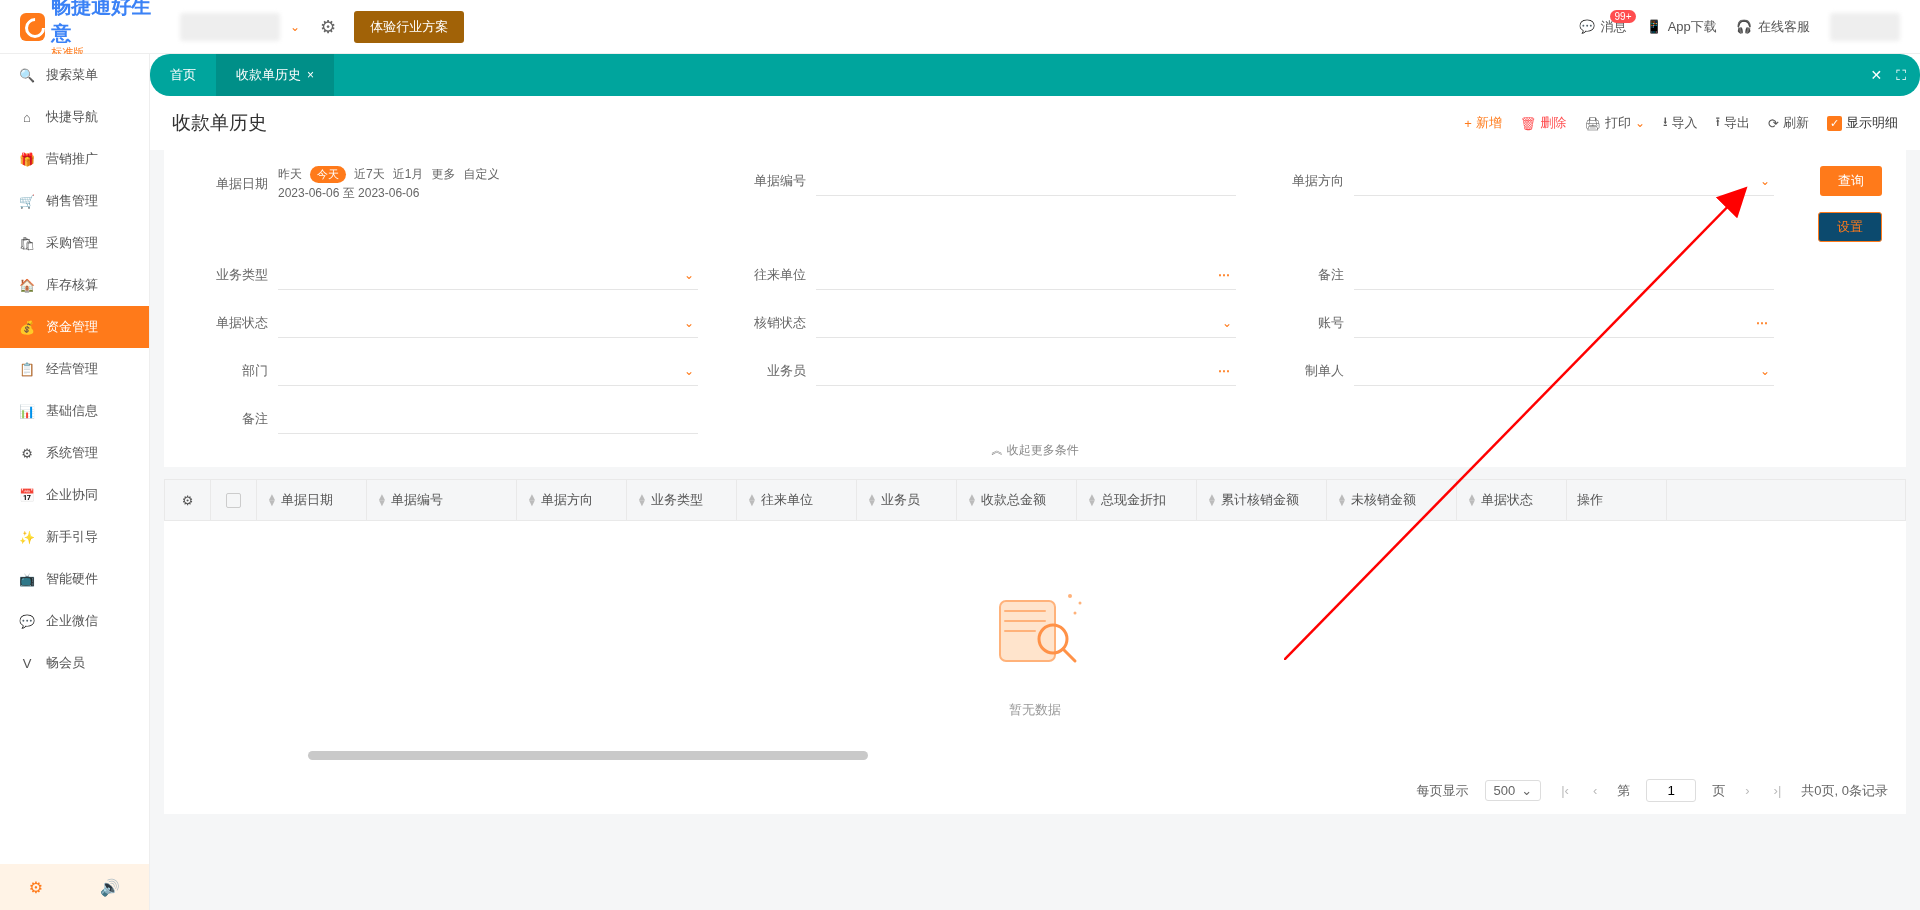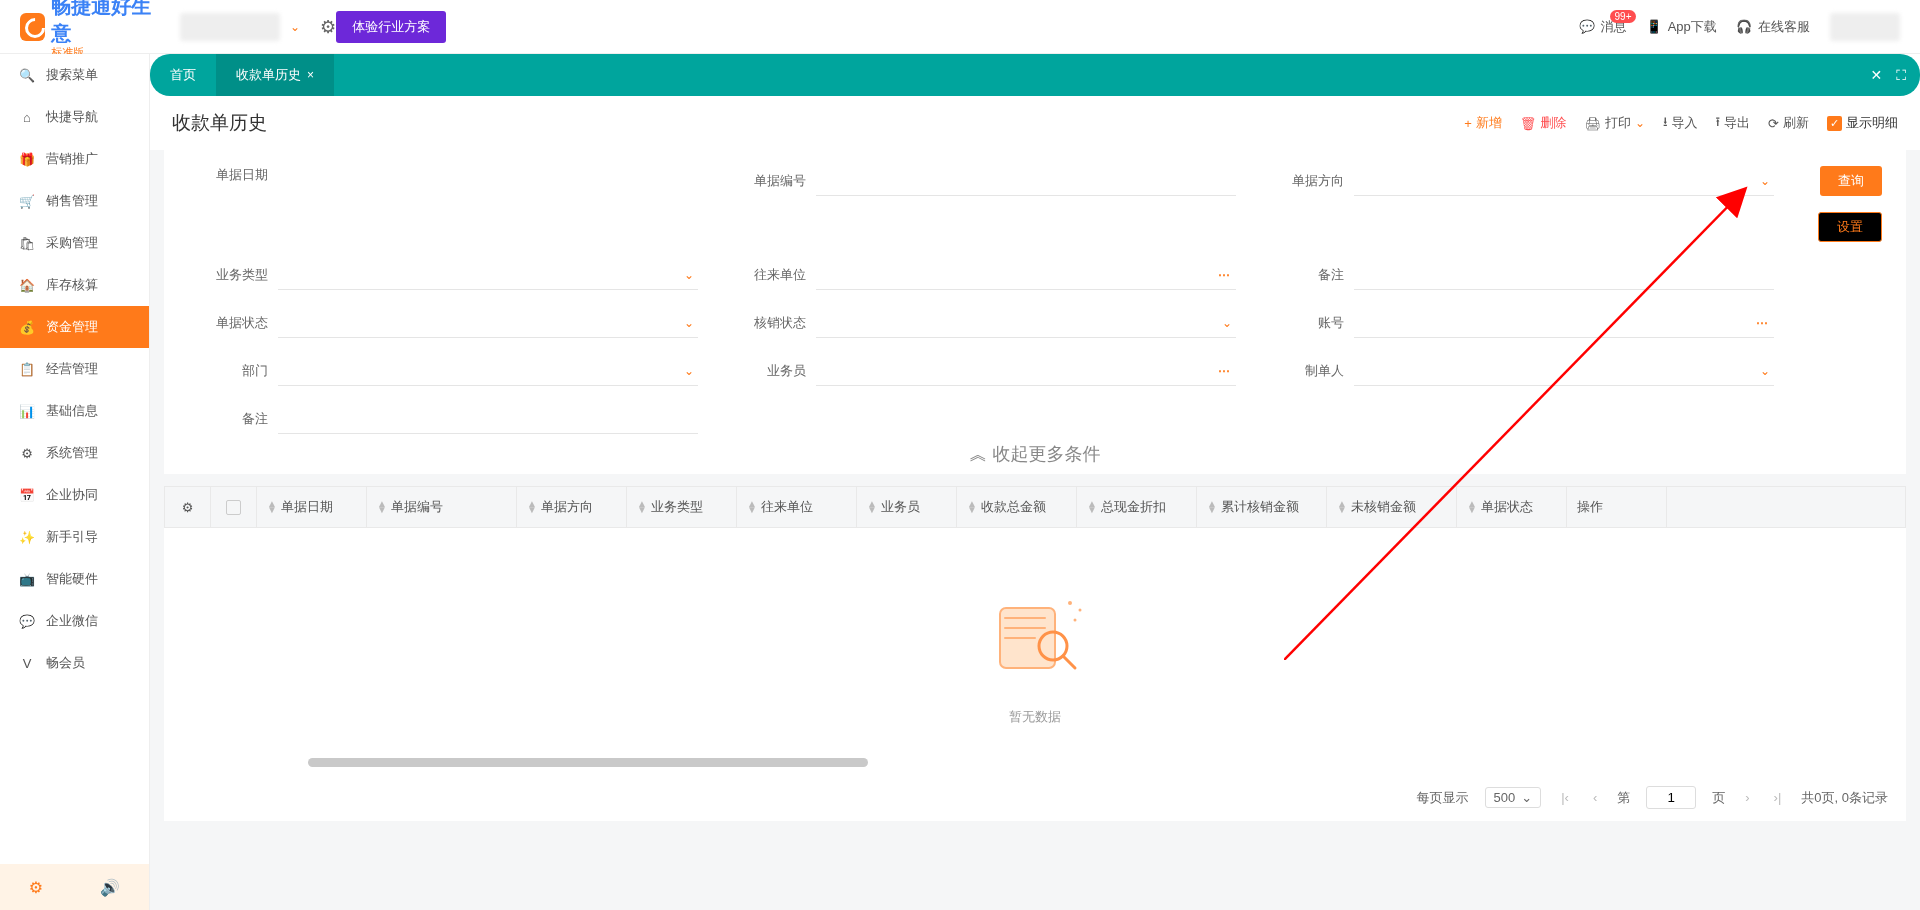--- a/index.html
+++ b/index.html
@@ -10,21 +10,21 @@
 .top-header { height: 54px; display: flex; align-items: center; padding: 0 20px; border-bottom: 1px solid #eee; }
 .logo-area { display: flex; align-items: center; gap: 6px; width: 140px; }
 .logo-icon { width: 28px; height: 28px; background: #ff7a1a; border-radius: 6px; position: relative; }
 .logo-icon::before { content: ""; position: absolute; width: 14px; height: 14px; border: 3px solid #fff; border-radius: 50%; top: 5px; left: 5px; border-top-color: transparent; transform: rotate(45deg); }
 .logo-text { color: #3b82f6; font-weight: bold; font-size: 20px; }
 .logo-sub { color: #ff7a1a; font-size: 11px; margin-top: -2px; }
 .company-select { display: flex; align-items: center; gap: 10px; margin-left: 20px; color: #999; }
 .blur-box { width: 100px; height: 28px; background: #eee; filter: blur(2px); border-radius: 3px; }
 .caret-down { color: #ff7a1a; font-size: 12px; }
 .settings-btn { margin-left: 20px; color: #666; font-size: 18px; }
-.trial-btn { background: #6d28d9; color: #fff; padding: 7px 16px; border-radius: 3px; border: none; font-size: 13px; }
+.trial-btn { margin-left: 18px; background: #a16207; color: #fff; padding: 7px 16px; border-radius: 3px; border: none; font-size: 13px; }
 .header-right { margin-left: auto; display: flex; align-items: center; gap: 20px; color: #555; }
 .header-item { display: flex; align-items: center; gap: 5px; position: relative; }
 .badge { position: absolute; top: -8px; right: -10px; background: #ff4d4f; color: #fff; font-size: 10px; padding: 1px 5px; border-radius: 8px; }
 
 
 .body-row { flex: 1; display: flex; min-height: 0; }
 .sidebar { width: 150px; background: #fff; border-right: 1px solid #eee; display: flex; flex-direction: column; }
 .sidebar-items { flex: 1; overflow: auto; }
 .sidebar-item { display: flex; align-items: center; gap: 10px; padding: 12px 18px; color: #555; cursor: pointer; }
 .sidebar-item.active { background: #ff7a1a; color: #fff; }
@@ -52,22 +52,22 @@
 .filter-panel { background: #fff; padding: 16px 24px 0 24px; position: relative; }
 .filter-grid { display: grid; grid-template-columns: 1fr 1fr 1fr 80px; gap: 18px 28px; align-items: start; }
 .filter-row { display: flex; align-items: center; }
 .filter-label { width: 90px; text-align: right; color: #666; padding-right: 10px; font-size: 13px; }
 .filter-control { flex: 1; border-bottom: 1px solid #e5e5e5; min-height: 30px; display: flex; align-items: center; justify-content: flex-end; color: #ff7a1a; font-size: 12px; padding-right: 4px; }
 .date-shortcuts { display: flex; align-items: center; gap: 8px; flex-wrap: wrap; font-size: 12px; color: #666; }
 .date-pill { background: #ff7a1a; color: #fff; padding: 1px 7px; border-radius: 9px; font-size: 11px; }
 .date-range-text { width: 100%; font-size: 12px; color: #666; margin-top: 2px; }
 .filter-buttons { display: flex; flex-direction: column; gap: 16px; align-items: flex-end; }
 .btn-primary { background: #ff7a1a; color: #fff; border: none; padding: 6px 18px; border-radius: 3px; font-size: 13px; cursor: pointer; }
-.btn-secondary { background: #000000; color: #ff7a1a; border: 1px solid #ff7a1a; padding: 5px 18px; border-radius: 3px; font-size: 13px; cursor: pointer; }
-.collapse-bar { text-align: center; padding: 8px 0; color: #888; font-size: 18px; }
+.btn-secondary { background: #0c4a6e; color: #ff7a1a; border: 1px solid #ff7a1a; padding: 5px 18px; border-radius: 3px; font-size: 13px; cursor: pointer; }
+.collapse-bar { text-align: center; padding: 8px 0; color: #888; font-size: 12px; }
 
 .table-wrap { background: #fff; margin-top: 12px; }
 .table-header { display: flex; align-items: center; background: #f5f6f7; border: 1px solid #e9e9e9; height: 42px; font-size: 13px; color: #555; }
 .th { border-right: 1px solid #e9e9e9; padding: 0 10px; display: flex; align-items: center; gap: 4px; height: 100%; }
 .th.fixed-settings { width: 46px; justify-content: center; }
 .th.fixed-check { width: 46px; justify-content: center; }
 .th .sort-icon { color: #bbb; font-size: 10px; display: flex; flex-direction: column; line-height: 6px; }
 .empty-state { padding: 60px 0 30px 0; text-align: center; color: #999; }
 .empty-img { width: 120px; height: 100px; margin: 0 auto 20px auto; position: relative; }
 .empty-img svg { width: 100%; height: 100%; }
@@ -240,20 +240,31 @@
           </div>
         </div>
       </div>
 
       <div class="content-scroll">
         <div class="filter-panel">
           <div class="filter-grid">
 
             <div class="filter-row">
               <div class="filter-label">单据日期</div>
+              <div style="flex:1">
+                <div class="date-shortcuts">
+                  <span>昨天</span>
+                  <span class="date-pill">今天</span>
+                  <span>近7天</span>
+                  <span>近1月</span>
+                  <span>更多</span>
+                  <span>自定义</span>
+                </div>
+                <div class="date-range-text">2023-06-06 至 2023-06-06</div>
+              </div>
             </div>
             <div class="filter-row">
                 <div class="filter-label">单据编号</div>
                 <div class="filter-control"></div>
               </div>
             <div class="filter-row">
                 <div class="filter-label">单据方向</div>
                 <div class="filter-control">
                   <span>⌄</span>
                 </div>

